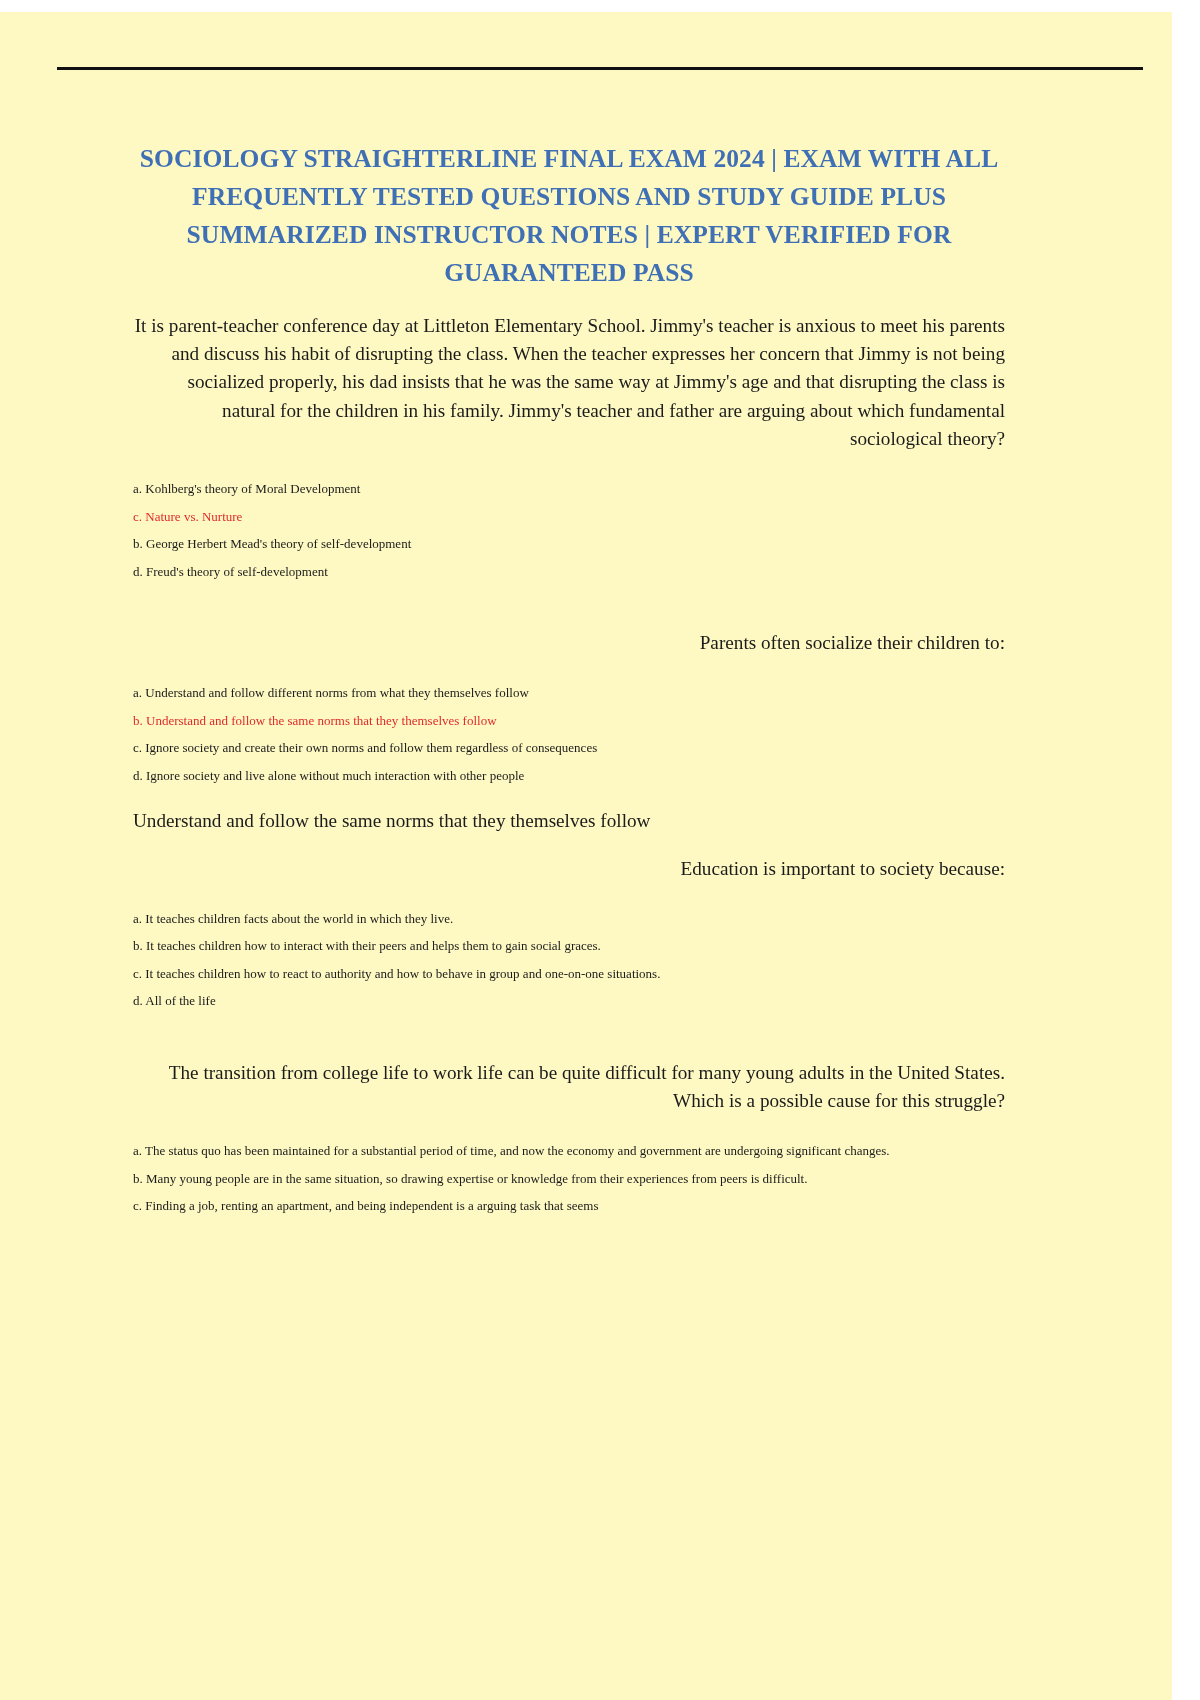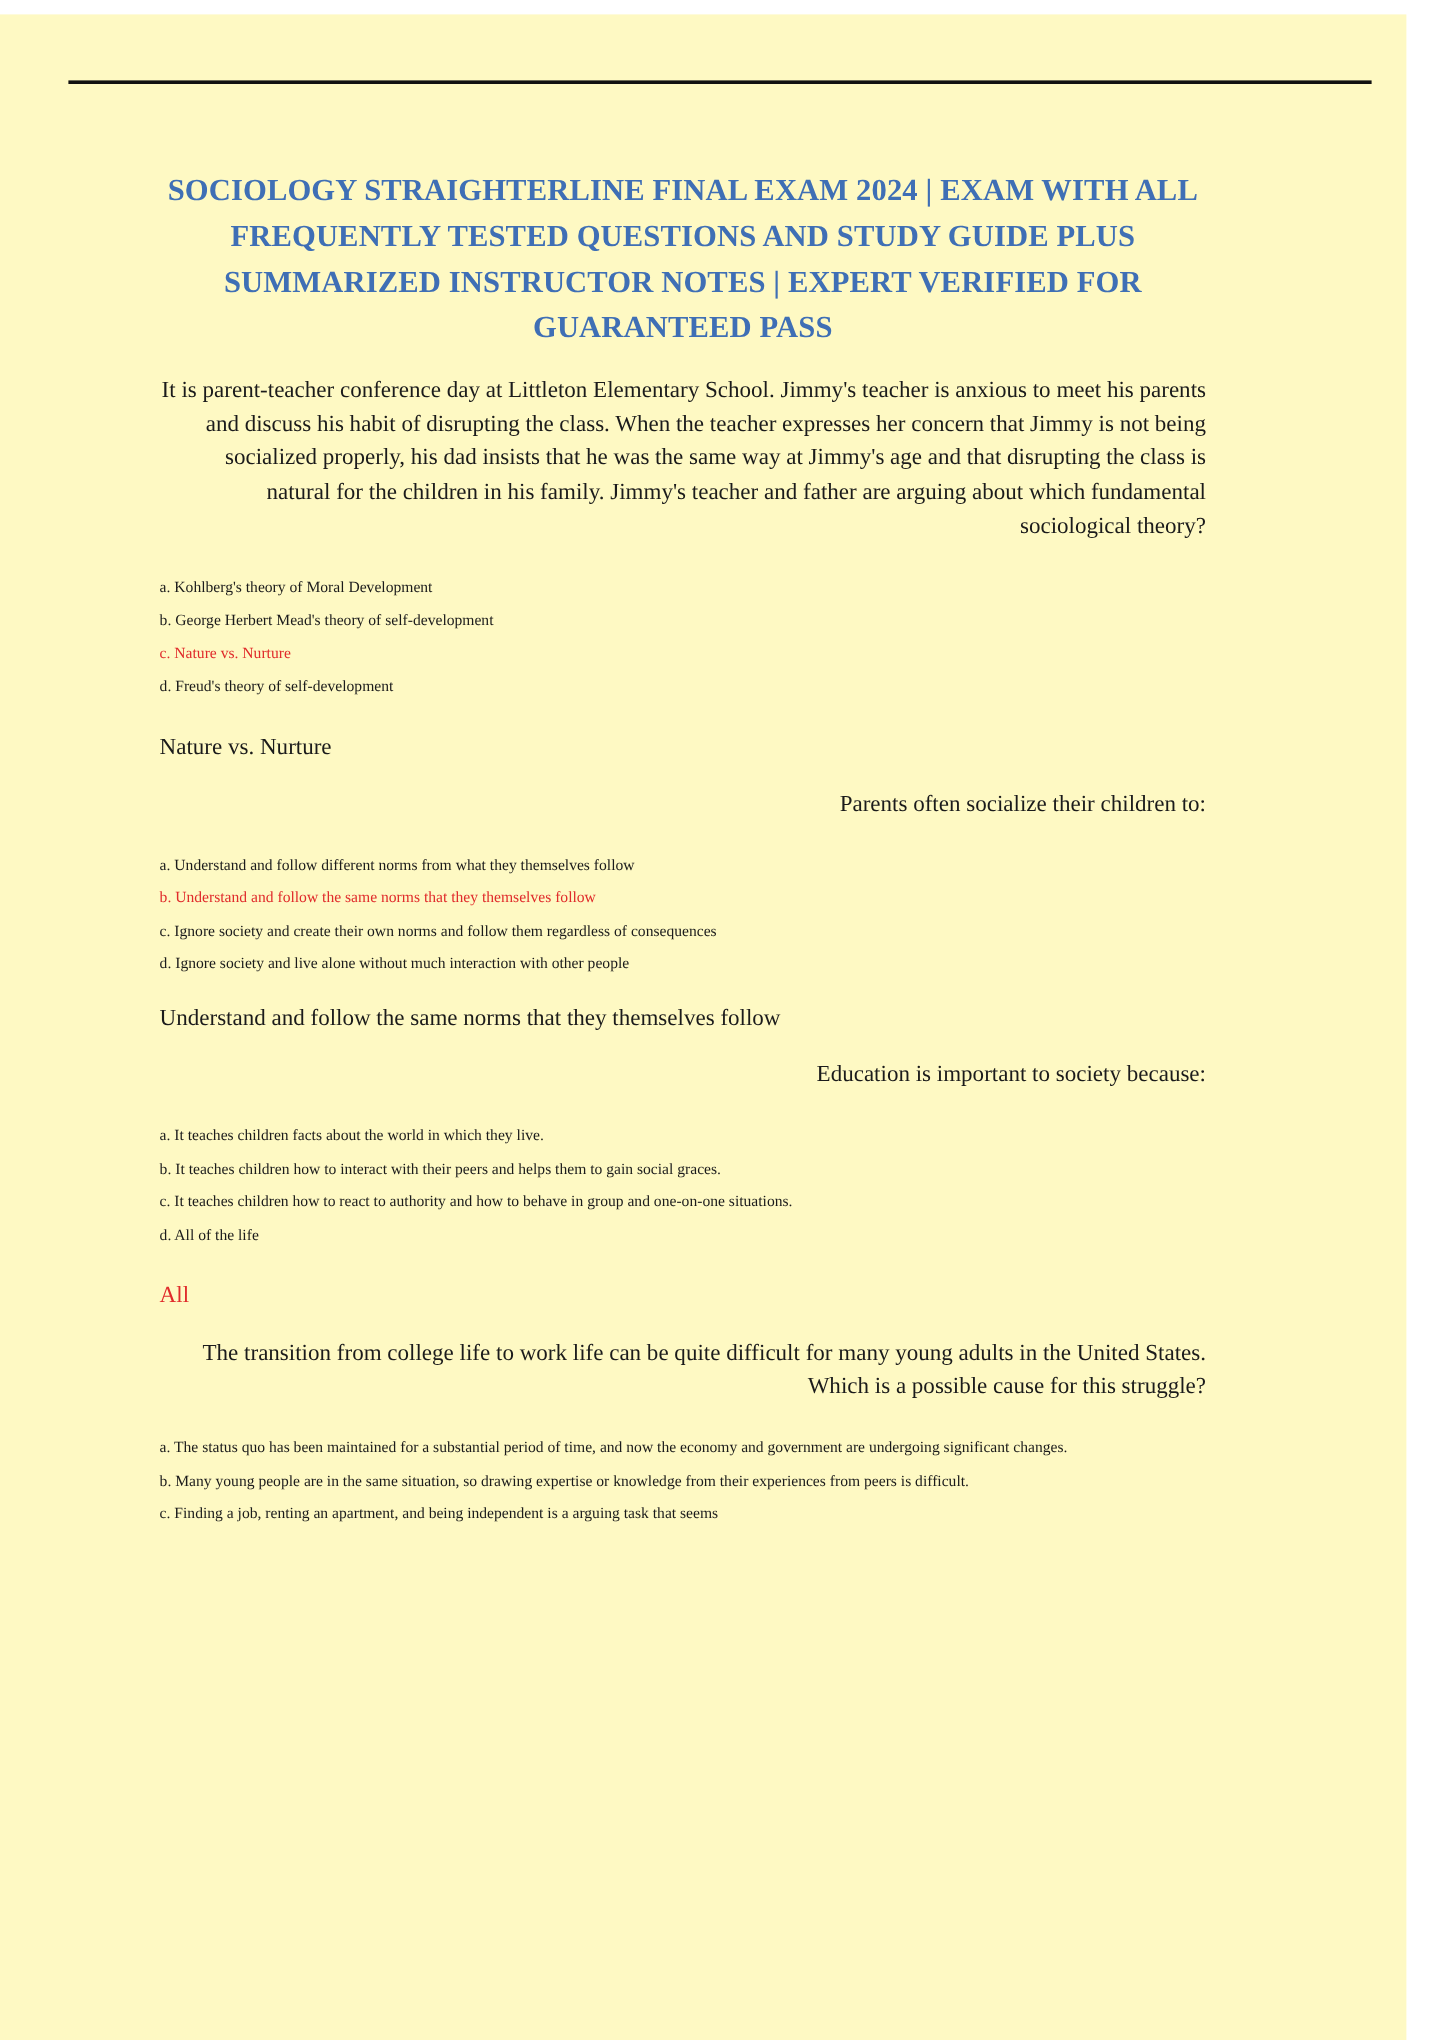--- a/index.html
+++ b/index.html
@@ -108,26 +108,25 @@
   <div class="rule rule-top"></div>
 
   <div class="content">
 
     <h1 class="doc-title">SOCIOLOGY STRAIGHTERLINE FINAL EXAM 2024 | EXAM WITH ALL FREQUENTLY TESTED QUESTIONS AND STUDY GUIDE PLUS SUMMARIZED INSTRUCTOR NOTES | EXPERT VERIFIED FOR GUARANTEED PASS</h1>
 
     <div class="block">
       <p class="para stem">It is parent-teacher conference day at Littleton Elementary School. Jimmy's teacher is anxious to meet his parents and discuss his habit of disrupting the class. When the teacher expresses her concern that Jimmy is not being socialized properly, his dad insists that he was the same way at Jimmy's age and that disrupting the class is natural for the children in his family. Jimmy's teacher and father are arguing about which fundamental sociological theory?</p>
       <div class="options">
         <p class="opt">a. Kohlberg's theory of Moral Development</p>
+        <p class="opt correct">c. Nature vs. Nurture</p>
         <p class="opt">b. George Herbert Mead's theory of self-development</p>
-        <p class="opt correct">c. Nature vs. Nurture</p>
         <p class="opt">d. Freud's theory of self-development</p>
       </div>
       <div class="spacer-24"></div>
-      <p class="answer">Nature vs. Nurture</p>
     </div>
 
     <div class="block">
       <p class="para stem">Parents often socialize their children to:</p>
       <div class="options">
         <p class="opt">a. Understand and follow different norms from what they themselves follow</p>
         <p class="opt correct">b. Understand and follow the same norms that they themselves follow</p>
         <p class="opt">c. Ignore society and create their own norms and follow them regardless of consequences</p>
         <p class="opt">d. Ignore society and live alone without much interaction with other people</p>
       </div>
@@ -137,21 +136,20 @@
 
     <div class="block">
       <p class="para stem">Education is important to society because:</p>
       <div class="options">
         <p class="opt">a. It teaches children facts about the world in which they live.</p>
         <p class="opt">b. It teaches children how to interact with their peers and helps them to gain social graces.</p>
         <p class="opt">c. It teaches children how to react to authority and how to behave in group and one-on-one situations.</p>
         <p class="opt">d. All of the life</p>
       </div>
       <div class="spacer-24"></div>
-      <p class="answer red">All</p>
     </div>
 
     <div class="block">
       <p class="para stem">The transition from college life to work life can be quite difficult for many young adults in the United States. Which is a possible cause for this struggle?</p>
       <div class="options">
         <p class="opt">a. The status quo has been maintained for a substantial period of time, and now the economy and government are undergoing significant changes.</p>
         <p class="opt">b. Many young people are in the same situation, so drawing expertise or knowledge from their experiences from peers is difficult.</p>
         <p class="opt">c. Finding a job, renting an apartment, and being independent is a arguing task that seems</p>
       </div>
     </div>

